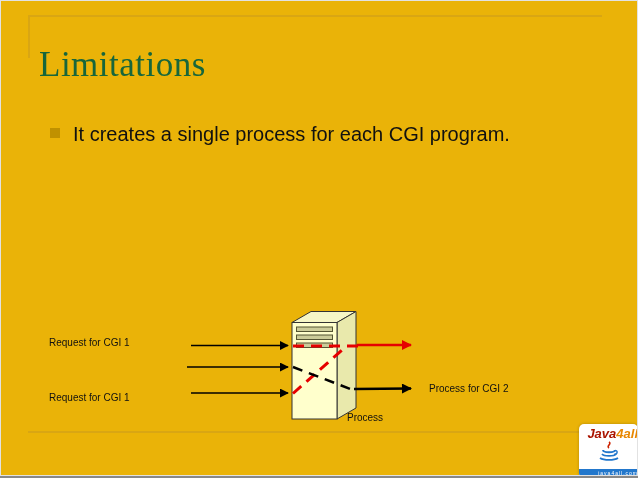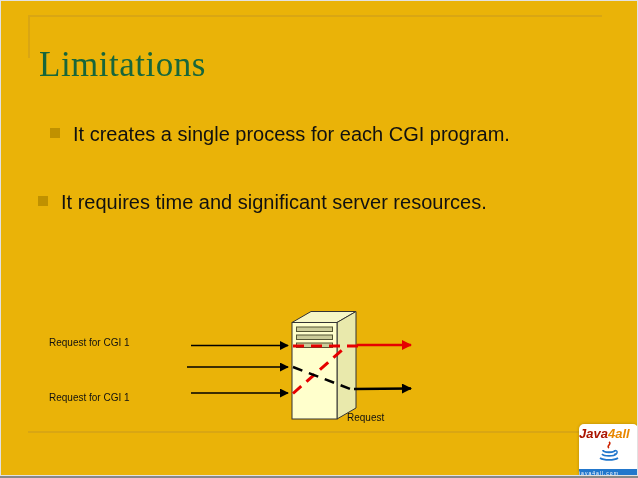--- a/index.html
+++ b/index.html
@@ -47,21 +47,21 @@
   .req1b{left:48px;top:387px;}
   .proc1{left:432px;top:335px;}
   .proc2{left:428px;top:378px;}
   .server-label{left:346px;top:407px;}
 
   
   .logo{
     position:absolute;left:578px;top:423px;width:59px;height:54px;
     background:#ffffff;border-radius:5px;
     box-shadow:0 0 3px rgba(0,0,0,0.25);
-    overflow:hidden;text-align:left;
+    overflow:hidden;text-align:right;
   }
   .logo-brand{
     font-size:13px;font-weight:bold;font-style:italic;
     line-height:15px;margin-top:2px;white-space:nowrap;
   }
   .logo-brand .jv{color:#AA1400;}
   .logo-brand .fa{color:#E88700;}
   .logo-cup{display:block;margin:0 auto;}
   .logo-bar{
     position:absolute;bottom:0;left:0;right:0;height:9px;
@@ -77,24 +77,20 @@
 
   <div class="gold-top"></div>
   <div class="gold-left"></div>
   <div class="gold-bottom"></div>
 
   <div class="title">Limitations</div>
 
   <div class="bullet-row b1">
     <div class="bullet-square"></div>
     <div class="bullet-text">It creates a single process for each CGI program.</div>
-  </div>
-  <div class="bullet-row b2">
-    <div class="bullet-square"></div>
-    <div class="bullet-text">It requires time and significant server resources.</div>
   </div>
 
   <svg class="diagram-svg" viewBox="0 0 638 135" xmlns="http://www.w3.org/2000/svg">
     <defs>
       <marker id="headBlackS" markerUnits="userSpaceOnUse" markerWidth="9" markerHeight="9" viewBox="0 0 10 10" refX="9" refY="5" orient="auto">
         <path d="M0,0 L10,5 L0,10 z" fill="#000000"></path>
       </marker>
       <marker id="headBlackL" markerUnits="userSpaceOnUse" markerWidth="11" markerHeight="10" viewBox="0 0 10 10" refX="9" refY="5" orient="auto">
         <path d="M0,0 L10,5 L0,10 z" fill="#000000"></path>
       </marker>
@@ -119,21 +115,22 @@
     <line x1="292" y1="45" x2="357" y2="45" stroke="#E60000" stroke-width="3" stroke-dasharray="11 7"></line>
     <line x1="292" y1="92.5" x2="344" y2="46.5" stroke="#E60000" stroke-width="3" stroke-dasharray="11 7"></line>
     <line x1="292" y1="66" x2="352" y2="89" stroke="#000000" stroke-width="2.5" stroke-dasharray="10 7"></line>
 
     <line x1="356" y1="44" x2="410" y2="44" stroke="#E60000" stroke-width="2.5" marker-end="url(#headRed)"></line>
     <line x1="353" y1="88" x2="410" y2="87.5" stroke="#000000" stroke-width="2.5" marker-end="url(#headBlackL)"></line>
   </svg>
 
   <div class="dlabel req1a">Request for CGI 1</div>
   <div class="dlabel req1b">Request for CGI 1</div>
-  <div class="dlabel server-label">Request</div>
+  <div class="dlabel proc2">Process for CGI 2</div>
+  <div class="dlabel server-label">Process</div>
 
   <div class="logo">
     <div class="logo-brand"><span class="jv">Java</span><span class="fa">4all</span></div>
     <svg class="logo-cup" width="28" height="22" viewBox="0 0 28 22" xmlns="http://www.w3.org/2000/svg">
       <path d="M14,1 C17,3 11,5 14,7" fill="none" stroke="#CC2200" stroke-width="1.6"></path>
       <path d="M8,9 C8,12 20,12 20,9" fill="none" stroke="#2277CC" stroke-width="1.8"></path>
       <path d="M20,9.5 C23,9.5 23,13 19,13.5" fill="none" stroke="#2277CC" stroke-width="1.4"></path>
       <path d="M7,13 C9,15.5 19,15.5 21,13" fill="none" stroke="#2277CC" stroke-width="1.8"></path>
       <path d="M5,17 C9,19.5 19,19.5 23,17" fill="none" stroke="#2277CC" stroke-width="1.8"></path>
     </svg>

